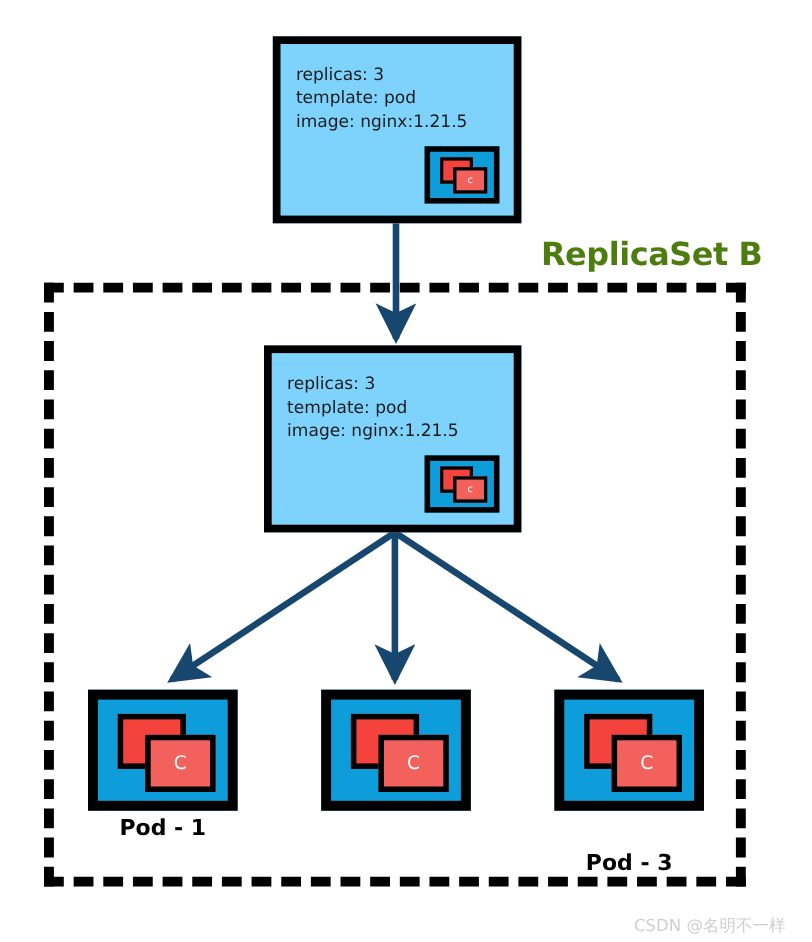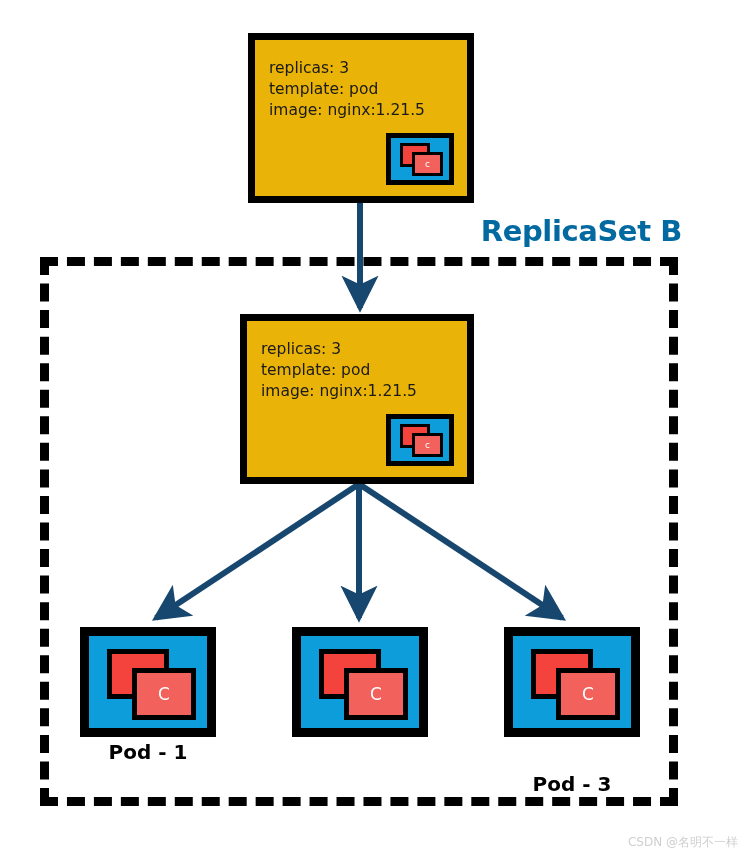--- a/index.html
+++ b/index.html
@@ -39,35 +39,35 @@
     top: 257px;
     width: 638px;
     height: 549px;
     box-sizing: border-box;
     border: 9px dashed #000000;
     background: transparent;
   }
 
   .replicaset-label {
     position: absolute;
-    right: 56px;
+    right: 45px;
     top: 214px;
     font-size: 29px;
     font-weight: 700;
     letter-spacing: -0.4px;
-    color: #0369a1;
+    color: #4d7c0f;
     white-space: nowrap;
     font-family: "DejaVu Sans", "Liberation Sans", sans-serif;
   }
 
   
   .spec-box {
     position: absolute;
     box-sizing: border-box;
-    background: #eab308;
+    background: #7dd3fc;
     border: 7px solid #000000;
   }
   .spec-box.top {
     left: 248px;
     top: 33px;
     width: 226px;
     height: 170px;
   }
   .spec-box.inner {
     left: 240px;
@@ -175,23 +175,23 @@
     white-space: nowrap;
     font-family: "DejaVu Sans", "Liberation Sans", sans-serif;
   }
   .pod-label.p1 { left: 63px;  top: 740px; }
   .pod-label.p2 { left: 275px; top: 740px; }
   .pod-label.p3 { left: 487px; top: 740px; margin-top: 32px; }
 
   
   .watermark {
     position: absolute;
-    right: 0;
+    right: 24px;
     bottom: 5px;
-    font-size: 12px;
+    font-size: 15px;
     color: #cfcfcf;
     white-space: nowrap;
     font-family: "DejaVu Sans", "Liberation Sans", sans-serif;
   }
 </style>
 </head>
 <body>
 
 <div id="canvas">
 

